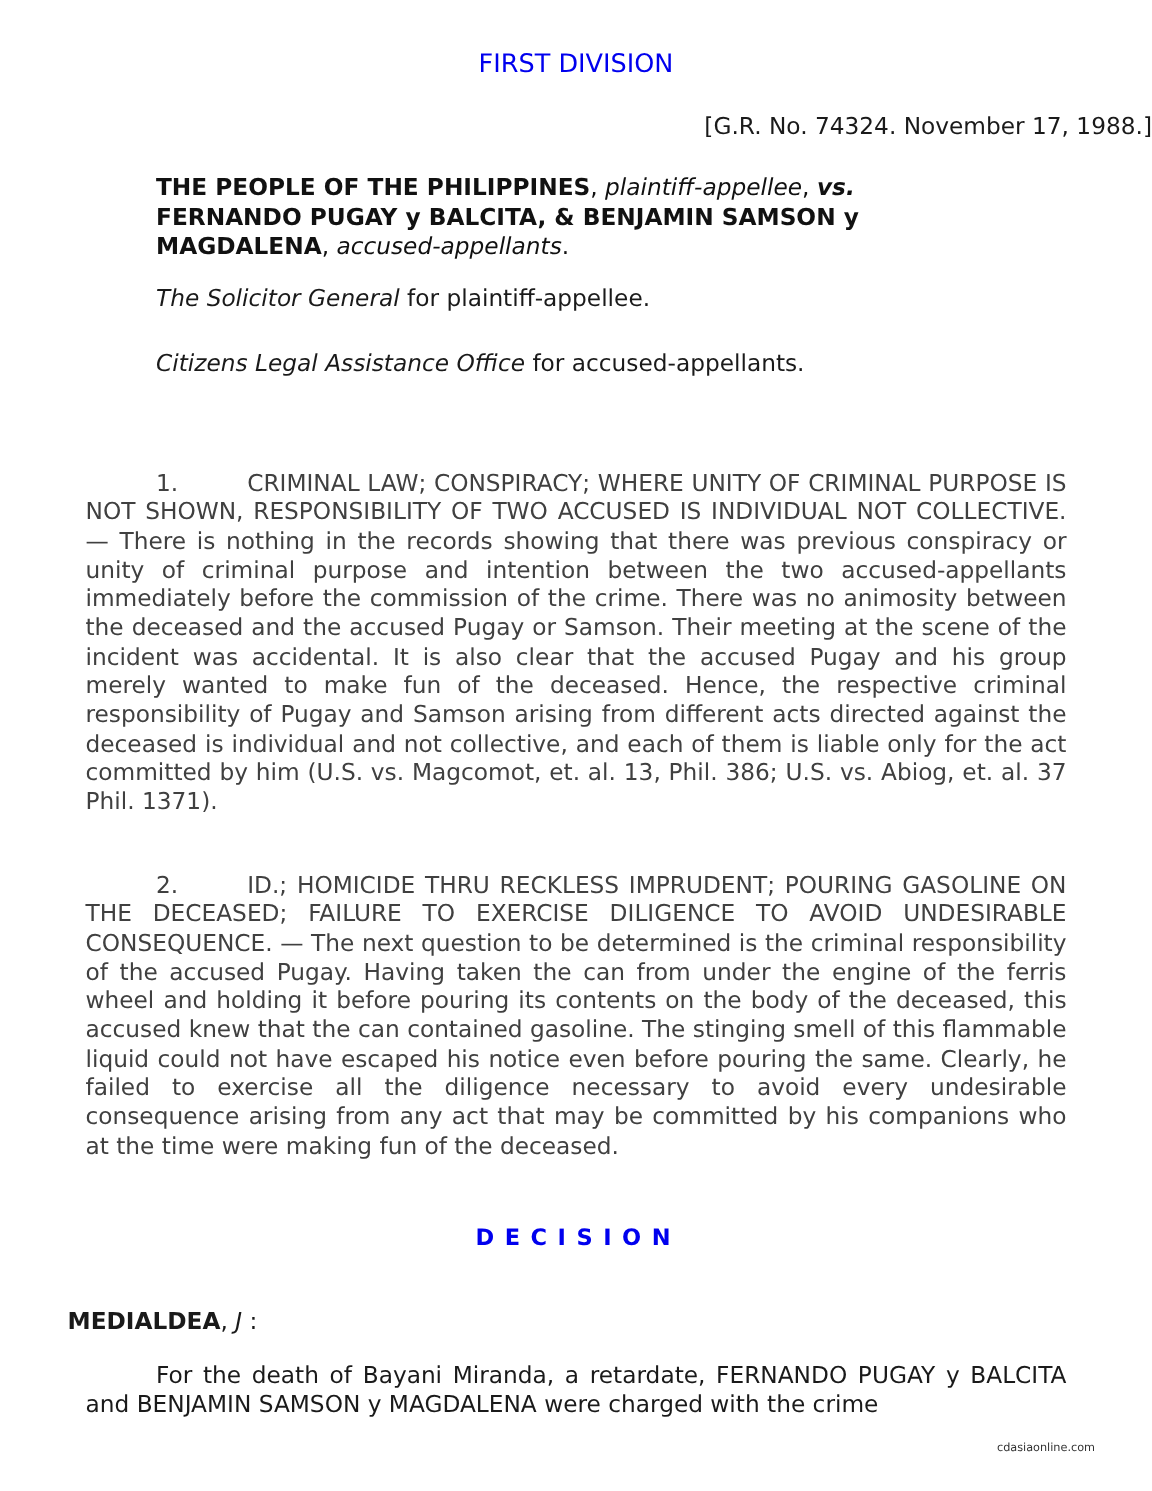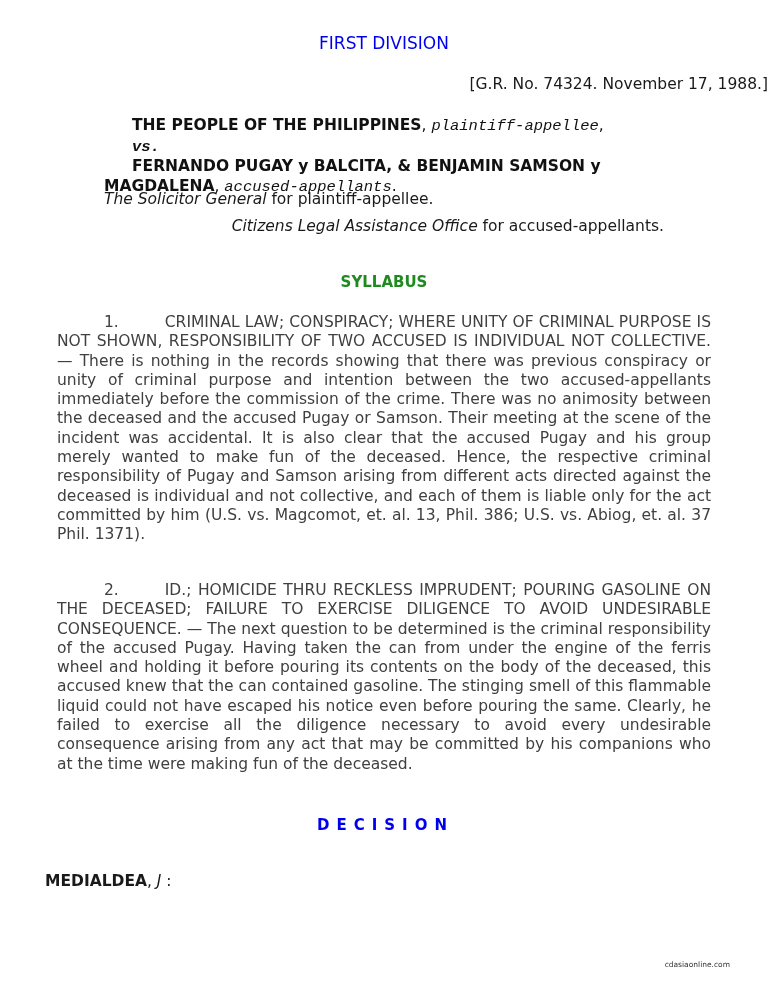--- a/index.html
+++ b/index.html
@@ -21,29 +21,29 @@
     text-align: center; color: #0000ee; font-size: 17px;
   }
   .grno {
     position: absolute; top: 75px; left: 0; width: 768px;
     text-align: right; font-size: 15.5px; color: #1a1a1a;
   }
   .parties {
     position: absolute; top: 116px; left: 104px; width: 540px;
     font-size: 15.5px; line-height: 19.5px; color: #111;
   }
-  .parties b { font-weight: bold; margin-left: 28px; }
-  .parties i { font-style: italic; font-family: Liberation Mono, monospace; }
+  .parties b { font-weight: bold; }
+  .parties i { font-style: italic; }
   .counsel {
     position: absolute; left: 104px; width: 560px;
     font-size: 15.5px; line-height: 19.5px;
   }
   .counsel i { font-style: italic; }
   .counsel1 { top: 190px; }
-  .counsel2 { top: 217px; text-align: right; }
+  .counsel2 { top: 233px; }
   .syllabus {
     position: absolute; top: 273px; left: 0; width: 768px;
     text-align: center; color: #1f8a1f; font-weight: bold; font-size: 15px;
   }
   .para {
     position: absolute; left: 57px; width: 654px;
     font-size: 15.5px; line-height: 19.3px;
     text-align: justify; text-indent: 47px;
     color: #404040;
   }
@@ -87,33 +87,33 @@
     <b>THE PEOPLE OF THE PHILIPPINES</b><span>, </span><i>plaintiff-appellee</i><span>, </span><b><i>vs.</i></b><span> </span><br><b>FERNANDO PUGAY y BALCITA, &amp; BENJAMIN SAMSON y MAGDALENA</b><span>, </span><i>accused-appellants</i><span>.</span>
   </div>
 
   <div class="counsel counsel1">
     <i>The Solicitor General</i><span> for plaintiff-appellee.</span>
   </div>
   <div class="counsel counsel2">
     <i>Citizens Legal Assistance Office</i><span> for accused-appellants.</span>
   </div>
 
-  <div class="syllabus">SYLLABUS</div>
 
   <div class="para para1">
     <span>1.</span><span style="display:inline-block;width:46px;"></span><span>CRIMINAL LAW; CONSPIRACY; WHERE UNITY OF CRIMINAL PURPOSE IS NOT SHOWN, RESPONSIBILITY OF TWO ACCUSED IS INDIVIDUAL NOT COLLECTIVE. — There is nothing in the records showing that there was previous conspiracy or unity of criminal purpose and intention between the two accused-appellants immediately before the commission of the crime. There was no animosity between the deceased and the accused Pugay or Samson. Their meeting at the scene of the incident was accidental. It is also clear that the accused Pugay and his group merely wanted to make fun of the deceased. Hence, the respective criminal responsibility of Pugay and Samson arising from different acts directed against the deceased is individual and not collective, and each of them is liable only for the act committed by him (U.S. vs. Magcomot, et. al. 13, Phil. 386; U.S. vs. Abiog, et. al. 37 Phil. 1371).</span>
   </div>
 
   <div class="para para2">
     <span>2.</span><span style="display:inline-block;width:46px;"></span><span>ID.; HOMICIDE THRU RECKLESS IMPRUDENT; POURING GASOLINE ON THE DECEASED; FAILURE TO EXERCISE DILIGENCE TO AVOID UNDESIRABLE CONSEQUENCE. — The next question to be determined is the criminal responsibility of the accused Pugay. Having taken the can from under the engine of the ferris wheel and holding it before pouring its contents on the body of the deceased, this accused knew that the can contained gasoline. The stinging smell of this flammable liquid could not have escaped his notice even before pouring the same. Clearly, he failed to exercise all the diligence necessary to avoid every undesirable consequence arising from any act that may be committed by his companions who at the time were making fun of the deceased.</span>
   </div>
 
   <div class="decision">DECISION</div>
 
   <div class="ponente">
     <b>MEDIALDEA</b><span>, </span><i>J</i><span> :</span>
   </div>
 
+  <div class="body-para">For the death of Bayani Miranda, a retardate, FERNANDO PUGAY y BALCITA and BENJAMIN SAMSON y MAGDALENA were charged with the crime</div>
 
   <div class="footer-left">CD Technologies Asia, Inc. © 2021</div>
   <div class="footer-right">cdasiaonline.com</div>
 
 </div>
 
 </body></html>

